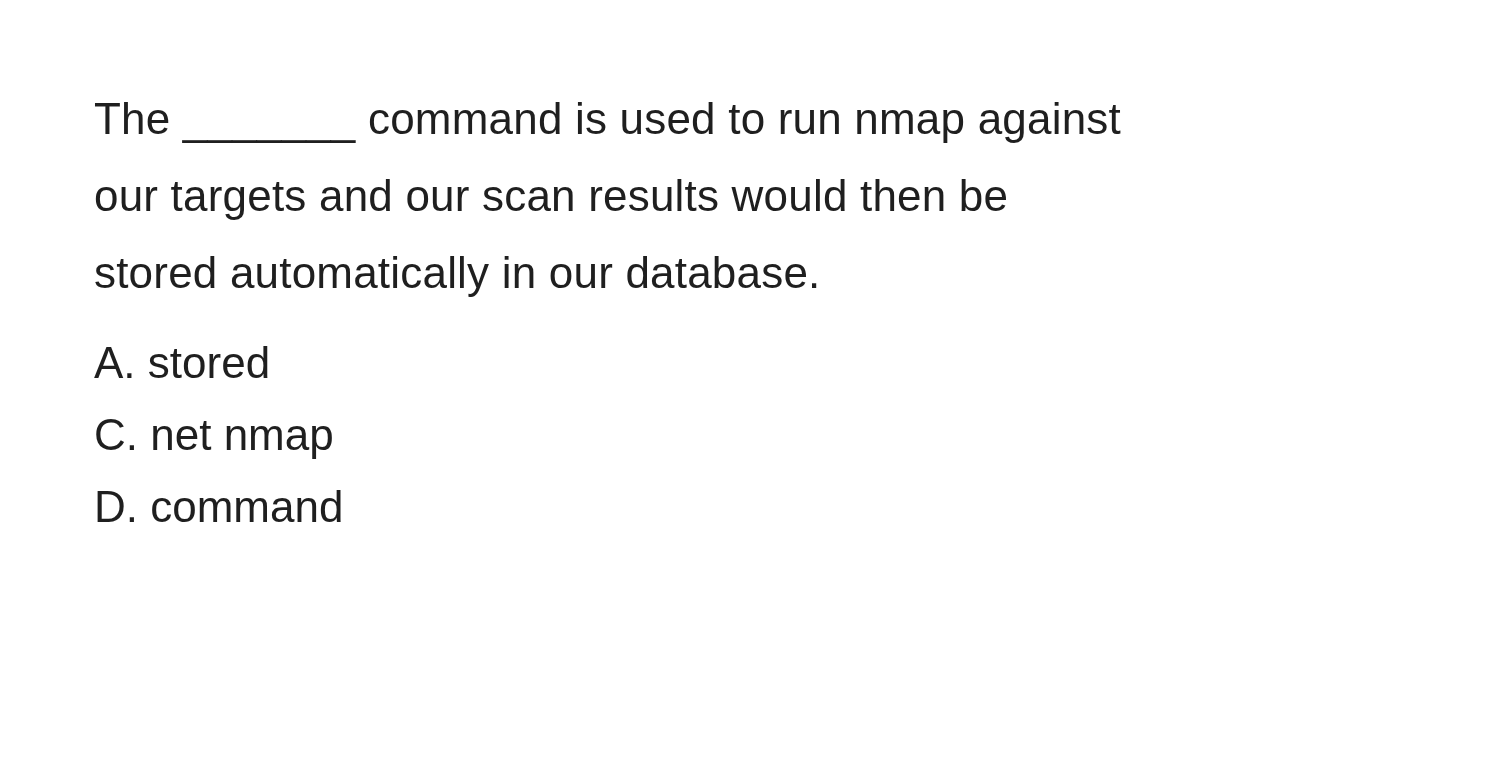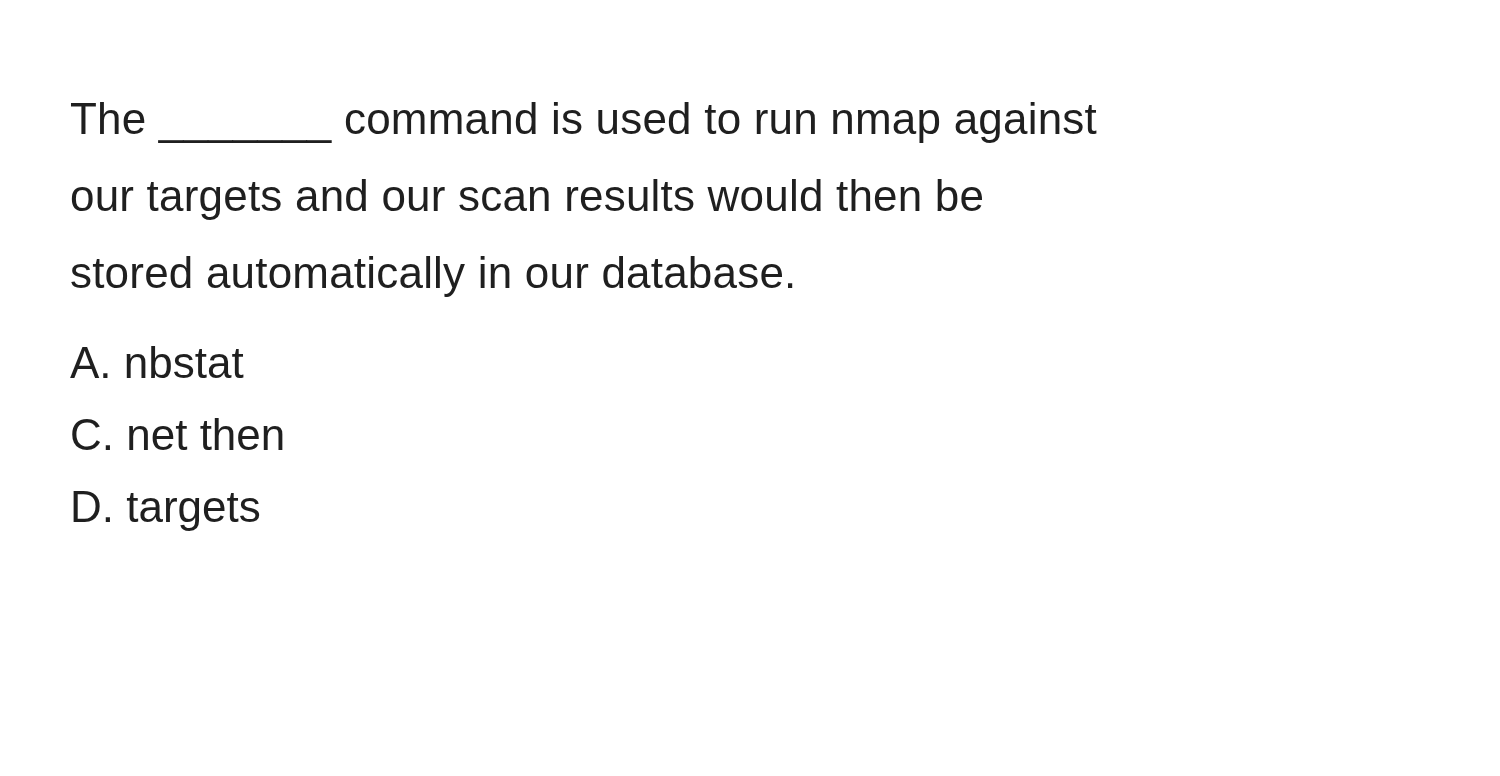--- a/index.html
+++ b/index.html
@@ -9,20 +9,21 @@
     height: 776px;
     background: #ffffff;
     font-family: -apple-system, BlinkMacSystemFont, "Segoe UI", Helvetica, Arial, sans-serif;
     color: #1f1f1f;
   }
   .page {
     box-sizing: border-box;
     width: 1188px;
     height: 776px;
     padding: 80px 70px 0 70px;
+    margin-left: 24px;
   }
   .question {
     font-size: 44px;
     line-height: 1.75;
     font-weight: 400;
     letter-spacing: 0.2px;
     margin-bottom: 18px;
   }
   .options {
     font-size: 44px;
@@ -43,29 +44,29 @@
 <body>
 
 <div class="page">
 
   <div class="question">The _______ command is used to run nmap against our targets and our scan results would then be stored automatically in our database.</div>
 
   <div class="options">
 
     <div class="option">
       <span class="opt-label">A.</span>
-      <span class="opt-text">nbstat</span>
+      <span class="opt-text">stored</span>
     </div>
 
 
     <div class="option">
       <span class="opt-label">C.</span>
-      <span class="opt-text">net then</span>
+      <span class="opt-text">net nmap</span>
     </div>
 
     <div class="option">
       <span class="opt-label">D.</span>
-      <span class="opt-text">targets</span>
+      <span class="opt-text">command</span>
     </div>
 
   </div>
 
 </div>
 
 </body></html>

